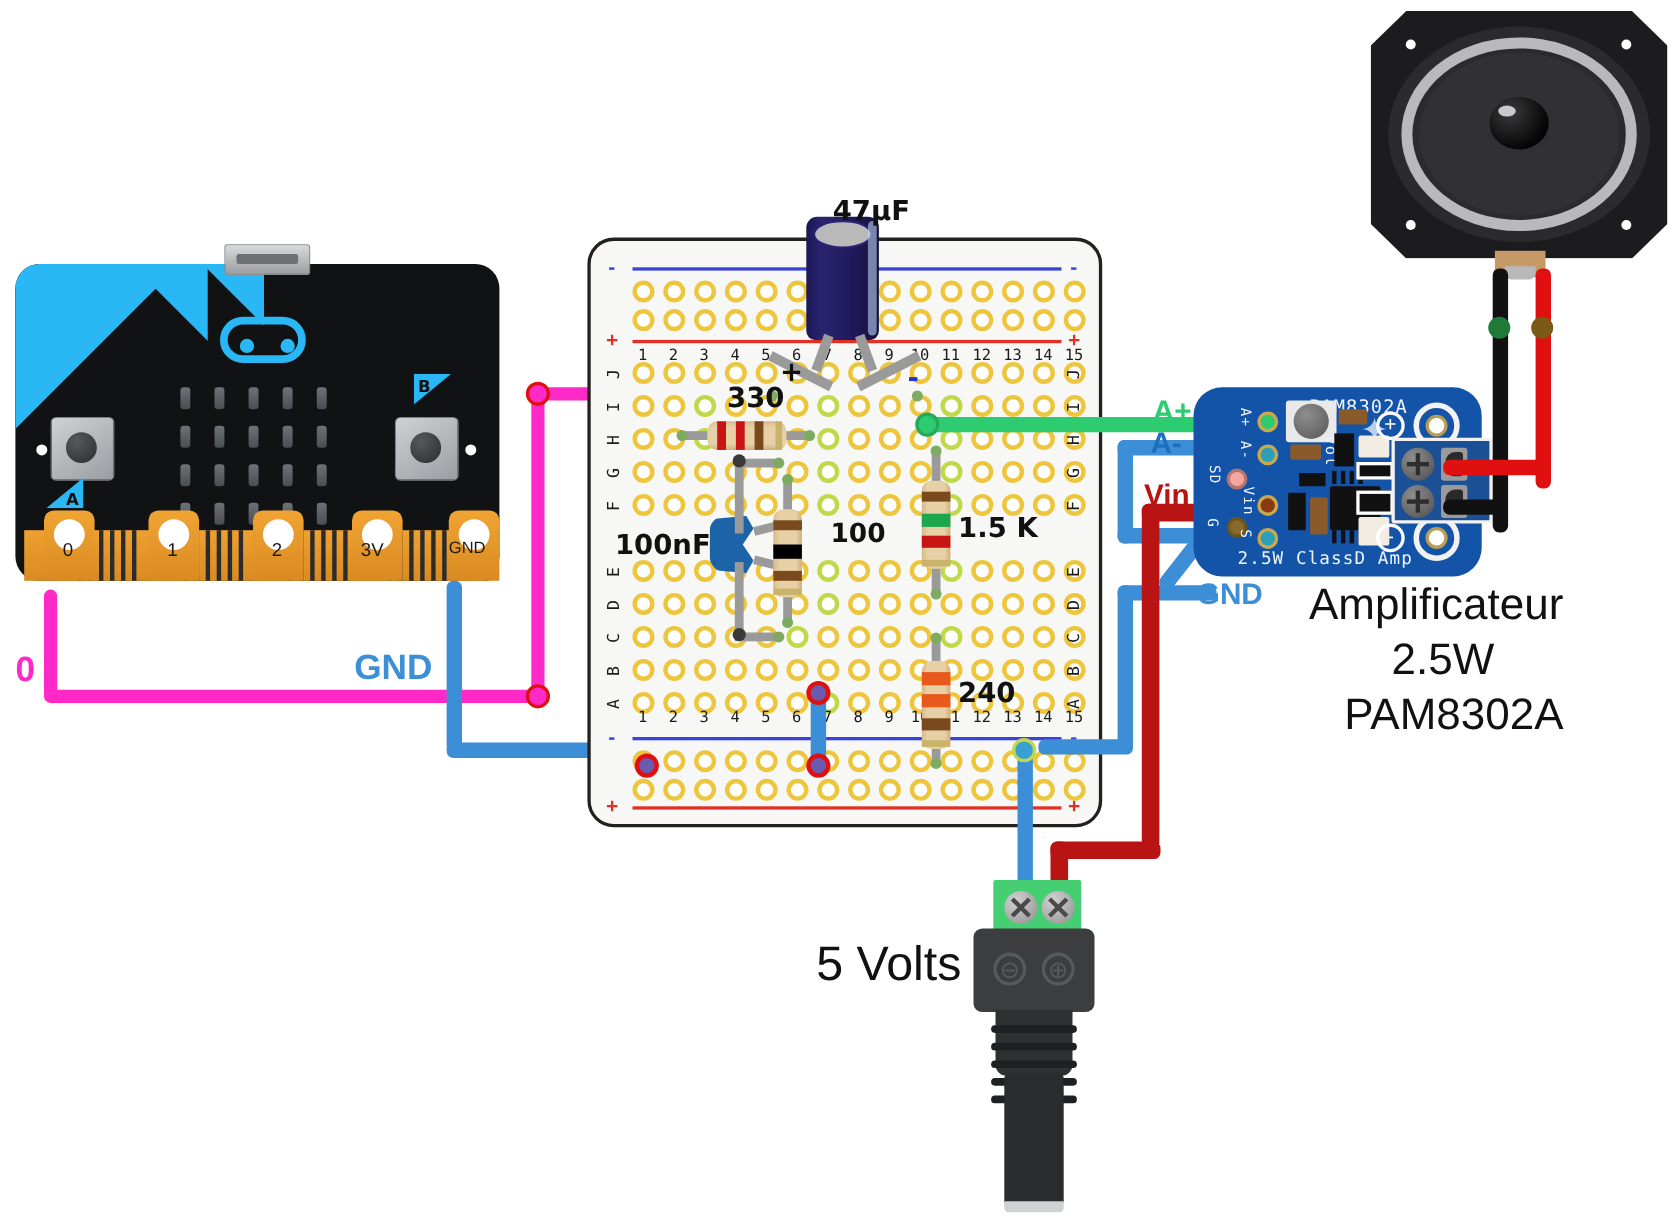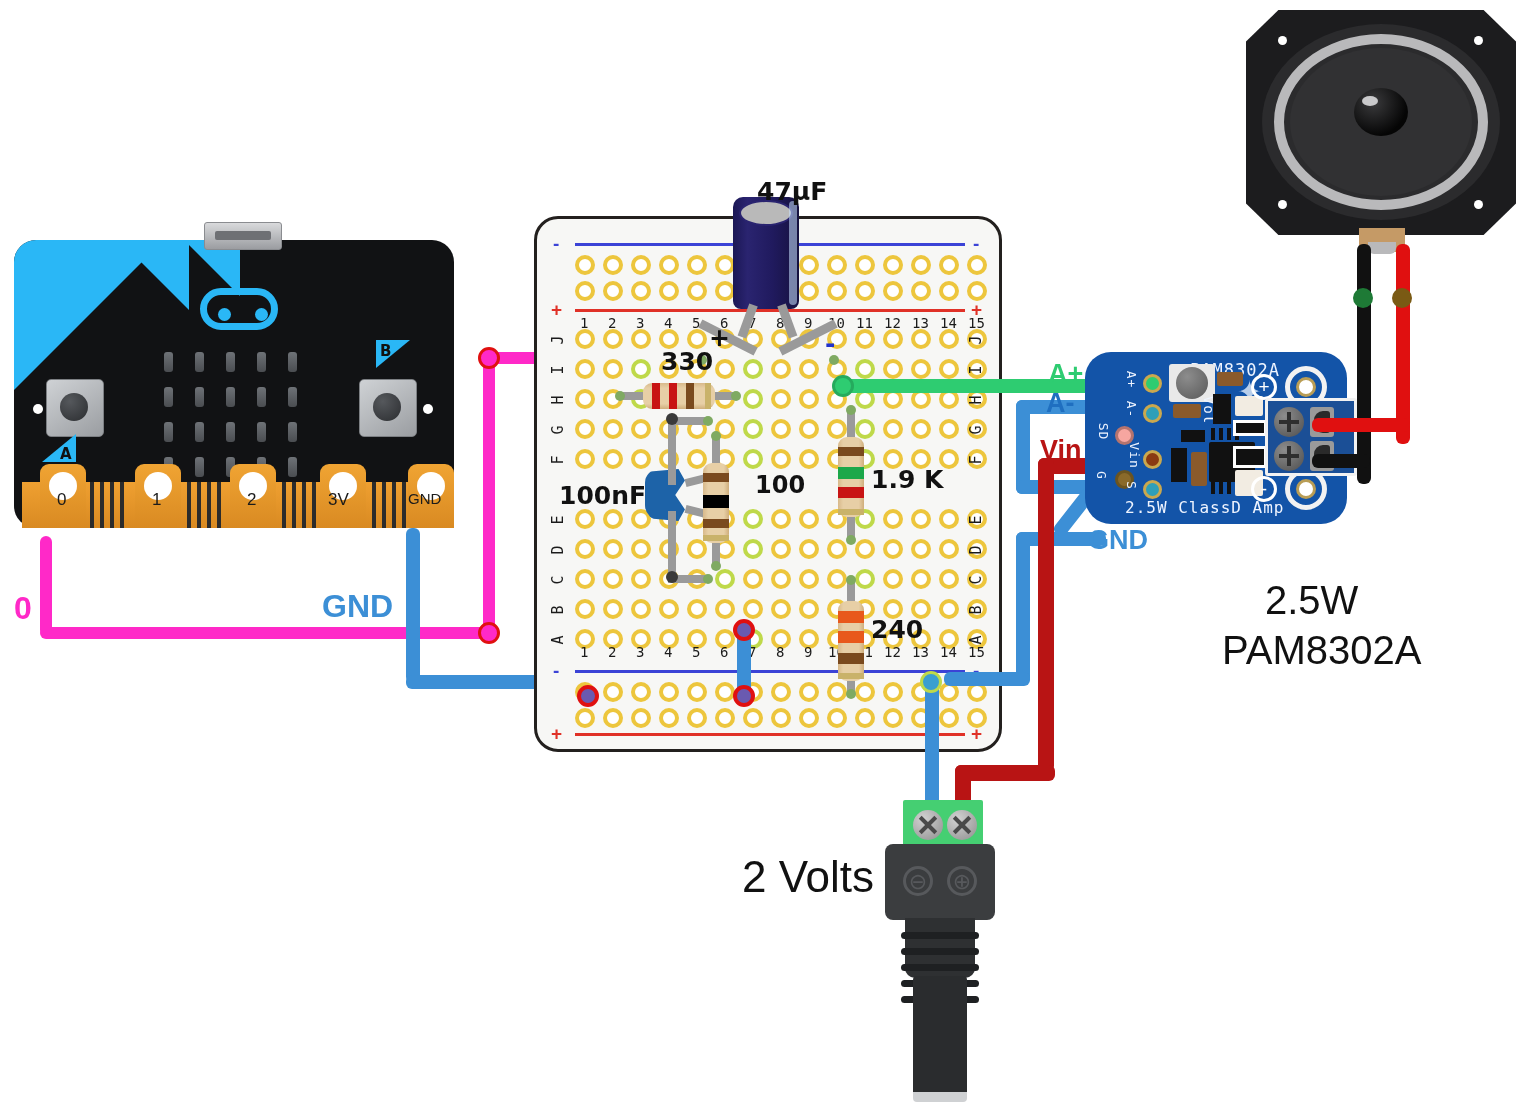--- a/index.html
+++ b/index.html
@@ -627,21 +627,21 @@
       <div class="lead" style="left:9px;top:0;width:8px;height:134px"></div>
       <div class="res" style="left:0;top:28px;height:80px">
         <div class="band" style="left:0;top:10px;width:26px;height:9px;background:#7a4a1e"></div>
         <div class="band" style="left:0;top:30px;width:26px;height:12px;background:#1ca84a"></div>
         <div class="band" style="left:0;top:50px;width:26px;height:11px;background:#c81414"></div>
         <div class="band" style="left:0;top:72px;width:26px;height:6px;background:#c9b26a"></div>
       </div>
       <div class="leadcap" style="left:8px;top:-4px"></div>
       <div class="leadcap" style="left:8px;top:126px"></div>
     </div>
-    <span class="lbl-bb abs" style="left:334px;top:246px;font-size:25px">1.9 K</span>
+    <span class="lbl-bb abs" style="left:334px;top:246px;font-size:25px">1.5 K</span>
 
     <div class="abs" style="left:301px;top:360px">
       <div class="lead" style="left:9px;top:0;width:8px;height:118px"></div>
       <div class="res" style="left:0;top:22px;height:80px">
         <div class="band" style="left:0;top:10px;width:26px;height:12px;background:#e8591c"></div>
         <div class="band" style="left:0;top:30px;width:26px;height:12px;background:#e8591c"></div>
         <div class="band" style="left:0;top:52px;width:26px;height:11px;background:#7a4a1e"></div>
         <div class="band" style="left:0;top:72px;width:26px;height:6px;background:#c9b26a"></div>
       </div>
       <div class="leadcap" style="left:8px;top:-4px"></div>
@@ -754,20 +754,21 @@
     <div class="spk-mag2"></div>
   </div>
 
   <div class="wire" style="left:1357px;top:244px;width:14px;height:240px;background:#111"></div>
   <div class="wire" style="left:1312px;top:454px;width:58px;height:14px;background:#111"></div>
   <div class="node" style="left:1353px;top:288px;width:20px;height:20px;border-radius:50%;background:#1e7a36"></div>
   <div class="wire" style="left:1396px;top:244px;width:14px;height:200px;background:#e01010"></div>
   <div class="wire" style="left:1312px;top:418px;width:98px;height:14px;background:#e01010"></div>
   <div class="node" style="left:1392px;top:288px;width:20px;height:20px;border-radius:50%;background:#7a5a14"></div>
 
+  <span class="txt-plain" style="left:1190px;top:528px;font-size:40px">Amplificateur</span>
   <span class="txt-plain" style="left:1265px;top:578px;font-size:40px">2.5W</span>
   <span class="txt-plain" style="left:1222px;top:628px;font-size:40px">PAM8302A</span>
 
   <div class="abs" id="jack">
     <div class="jk-green">
       <div class="jk-scr" style="left:10px"></div>
       <div class="jk-scr" style="left:44px"></div>
     </div>
     <div class="jk-body">
       <span class="jk-sym" style="left:18px">⊖</span>
@@ -775,15 +776,15 @@
     </div>
     <div class="jk-neck"></div>
     <div class="jk-rib" style="top:132px"></div>
     <div class="jk-rib" style="top:148px"></div>
     <div class="jk-rib" style="top:164px"></div>
     <div class="jk-rib" style="top:180px"></div>
     <div class="jk-rib" style="top:196px"></div>
     <div class="jk-tube"></div>
     <div class="jk-tip"></div>
   </div>
-  <span class="txt-plain" style="left:742px;top:852px;font-size:44px">2 Volts</span>
+  <span class="txt-plain" style="left:742px;top:852px;font-size:44px">5 Volts</span>
 
 </div>
 
 </body></html>

